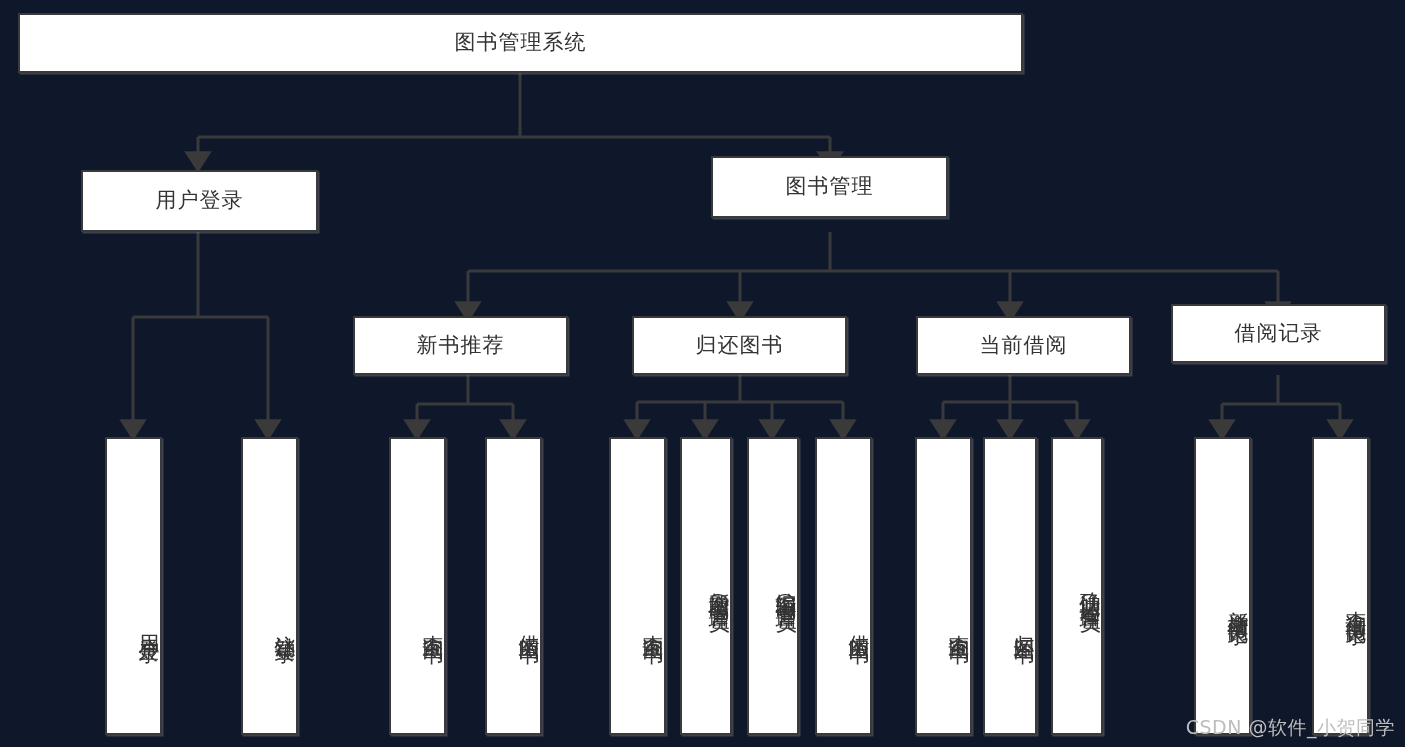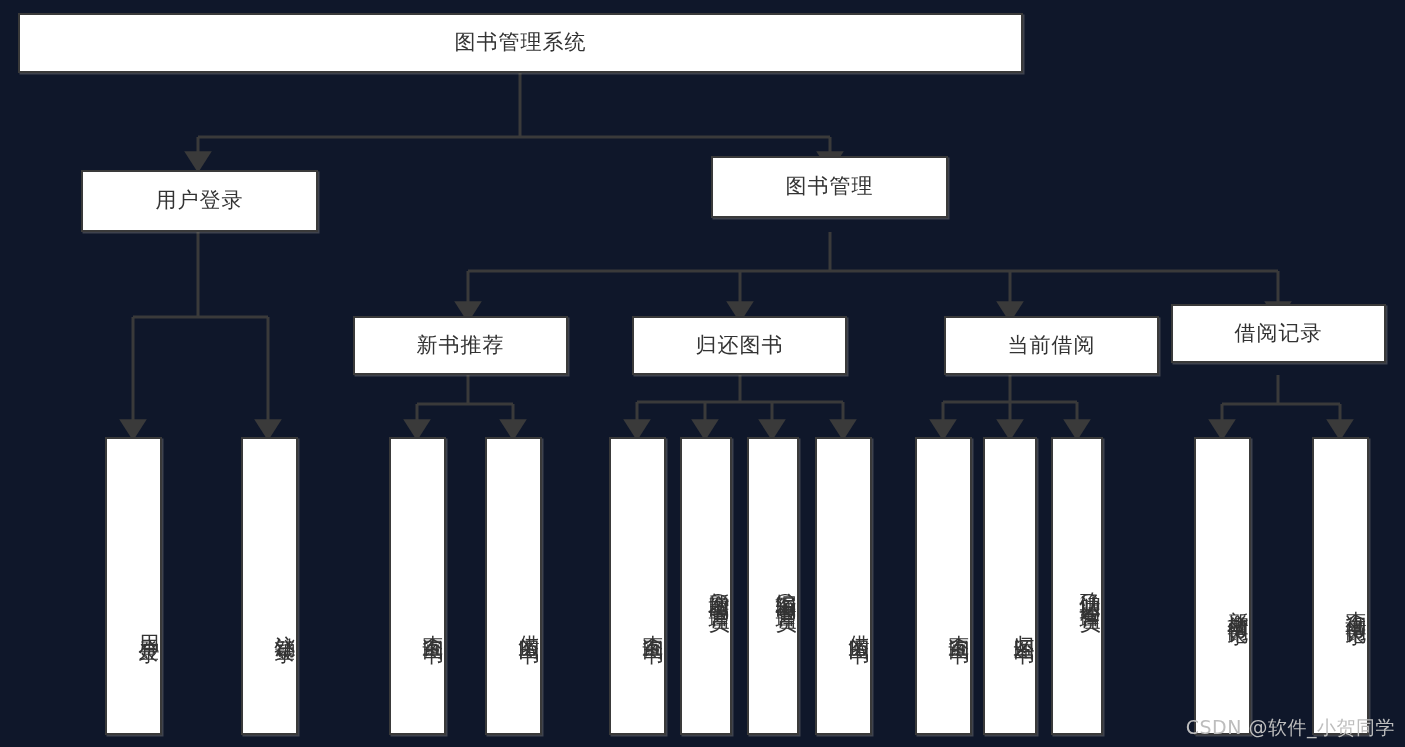--- a/index.html
+++ b/index.html
@@ -127,21 +127,21 @@
   <div class="node horiz" style="left:711px; top:156px; width:237px; height:62px;">
     <span>图书管理</span>
   </div>
 
   <div class="node horiz" style="left:353px; top:316px; width:215px; height:59px;align-items:center;">
     <span>新书推荐</span>
   </div>
   <div class="node horiz" style="left:632px; top:316px; width:215px; height:59px;">
     <span>归还图书</span>
   </div>
-  <div class="node horiz" style="left:944px; top:316px; width:215px; height:59px;">
+  <div class="node horiz" style="left:916px; top:316px; width:215px; height:59px;">
     <span>当前借阅</span>
   </div>
   <div class="node horiz" style="left:1171px; top:304px; width:215px; height:59px;">
     <span>借阅记录</span>
   </div>
 
   <div class="node vert" style="left:105px; top:437px; width:57px; height:298px; padding-top:76px;">
     <span>用户登录</span>
   </div>
   <div class="node vert" style="left:241px; top:437px; width:57px; height:298px; padding-top:76px;">

